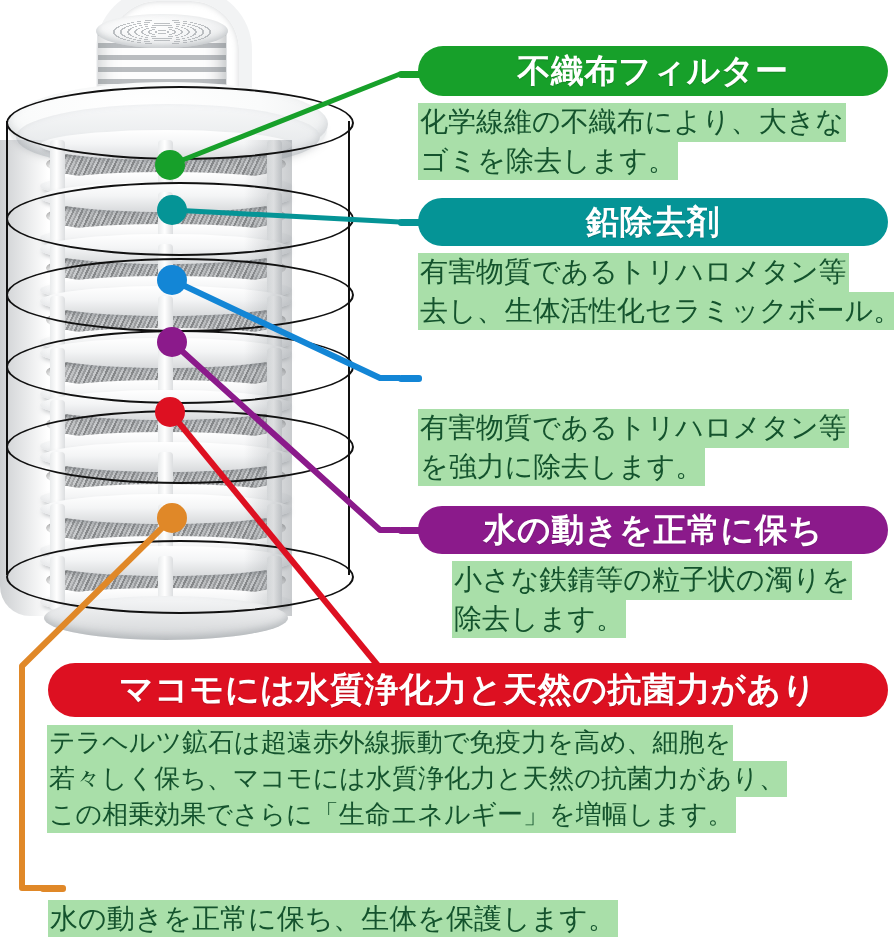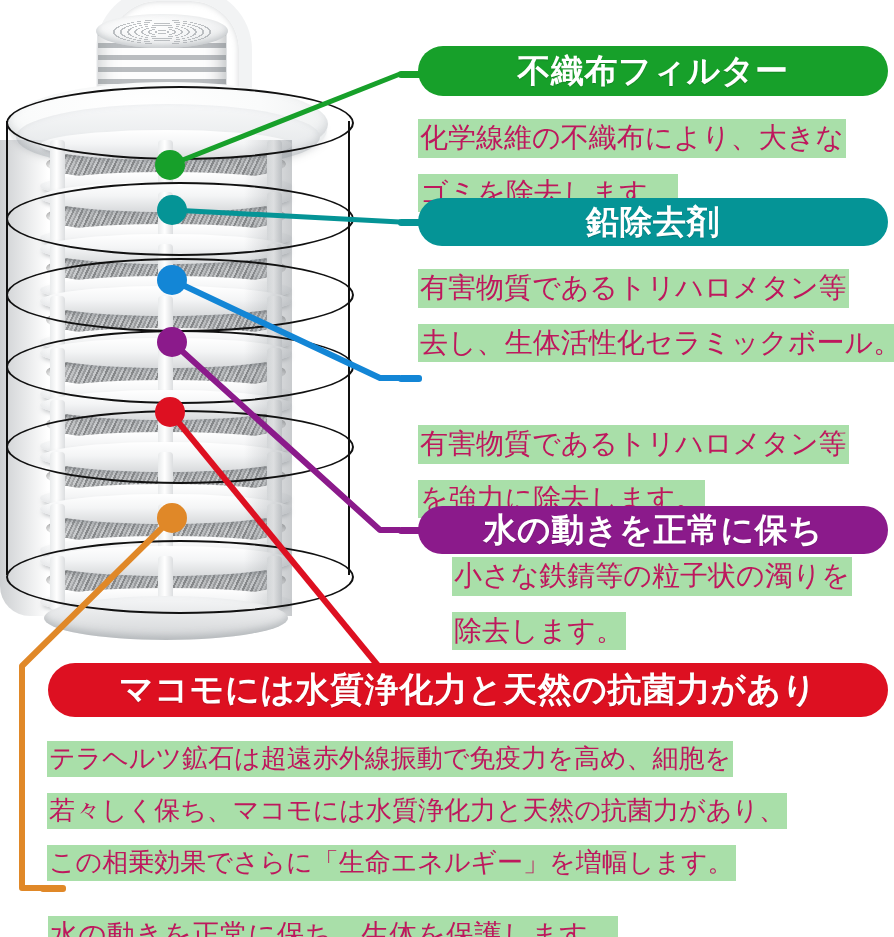--- a/index.html
+++ b/index.html
@@ -121,25 +121,24 @@
     position:absolute;display:flex;align-items:center;justify-content:center;
     border-radius:999px;color:#ffffff;font-weight:bold;
     letter-spacing:.5px;white-space:nowrap;
     text-shadow:0 1px 1px rgba(0,0,0,.18);
   }
   .stub{position:absolute;height:7px;border-radius:3px;}
 
   
   .desc{position:absolute;}
   .desc span{
-    display:table;background:#a9dfa9;color:#be185d;
+    display:table;background:#a9dfa9;color:#14532d;
     font-size:28px;line-height:1.38;padding:0 2px;
     font-family:"Liberation Serif","DejaVu Serif",serif;
     white-space:nowrap;
-    margin-top:16px;
   }
   .desc.small span{font-size:26px;}
 </style>
 </head>
 <body>
 
 <div id="stage">
 
   <div class="product">
     <div class="handle"></div>
@@ -275,21 +274,21 @@
   <div class="stub" style="left:398px;top:375px;width:24px;background:#1386d6;"></div>
   <div class="desc" style="left:418px;top:409px;">
     <span>有害物質であるトリハロメタン等</span>
     <span>を強力に除去します。</span>
   </div>
 
   <div class="stub" style="left:398px;top:527px;width:24px;background:#8b1a8b;"></div>
   <div class="banner" style="left:418px;top:506px;width:470px;height:48px;background:#8b1a8b;font-size:33px;">
     <span>水の動きを正常に保ち</span>
   </div>
-  <div class="desc" style="left:418px;top:541px;padding-left:34px;">
+  <div class="desc" style="left:418px;top:561px;padding-left:34px;">
     <span>小さな鉄錆等の粒子状の濁りを</span>
     <span>除去します。</span>
   </div>
 
   <div class="banner" style="left:48px;top:663px;width:840px;height:54px;background:#dd1021;font-size:34px;">
     <span>マコモには水質浄化力と天然の抗菌力があり</span>
   </div>
   <div class="desc small" style="left:47px;top:725px;">
     <span>テラヘルツ鉱石は超遠赤外線振動で免疫力を高め、細胞を</span>
     <span>若々しく保ち、マコモには水質浄化力と天然の抗菌力があり、</span>

